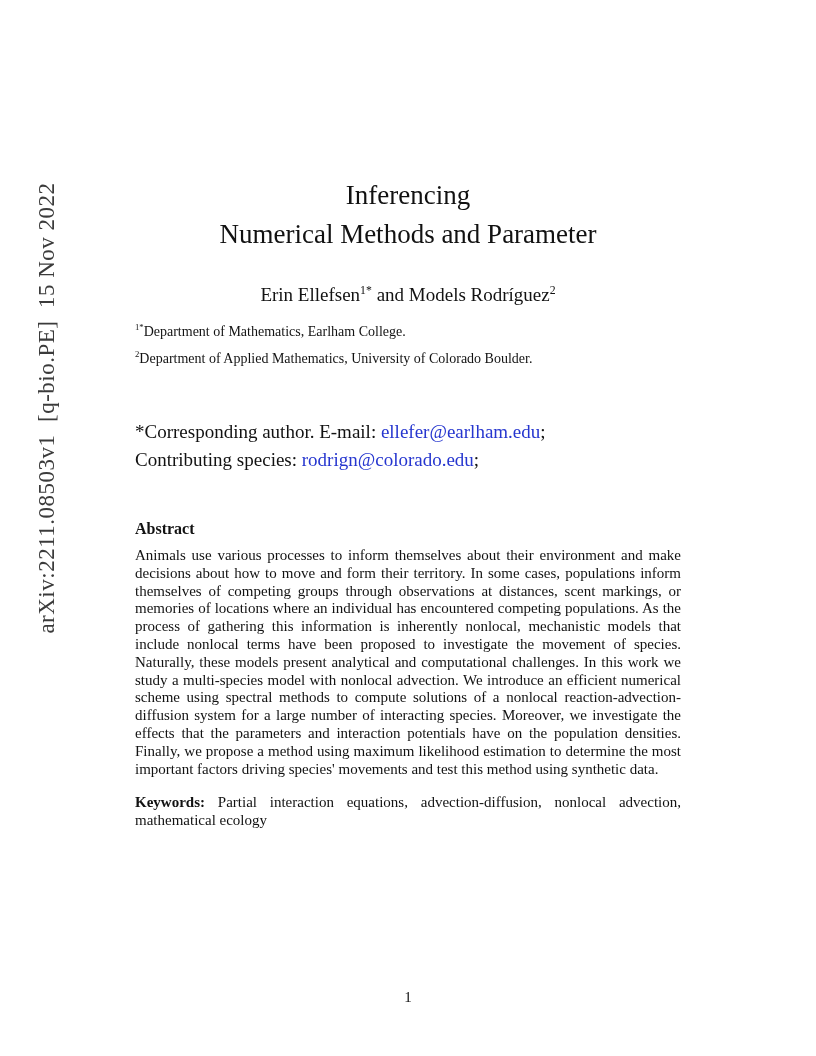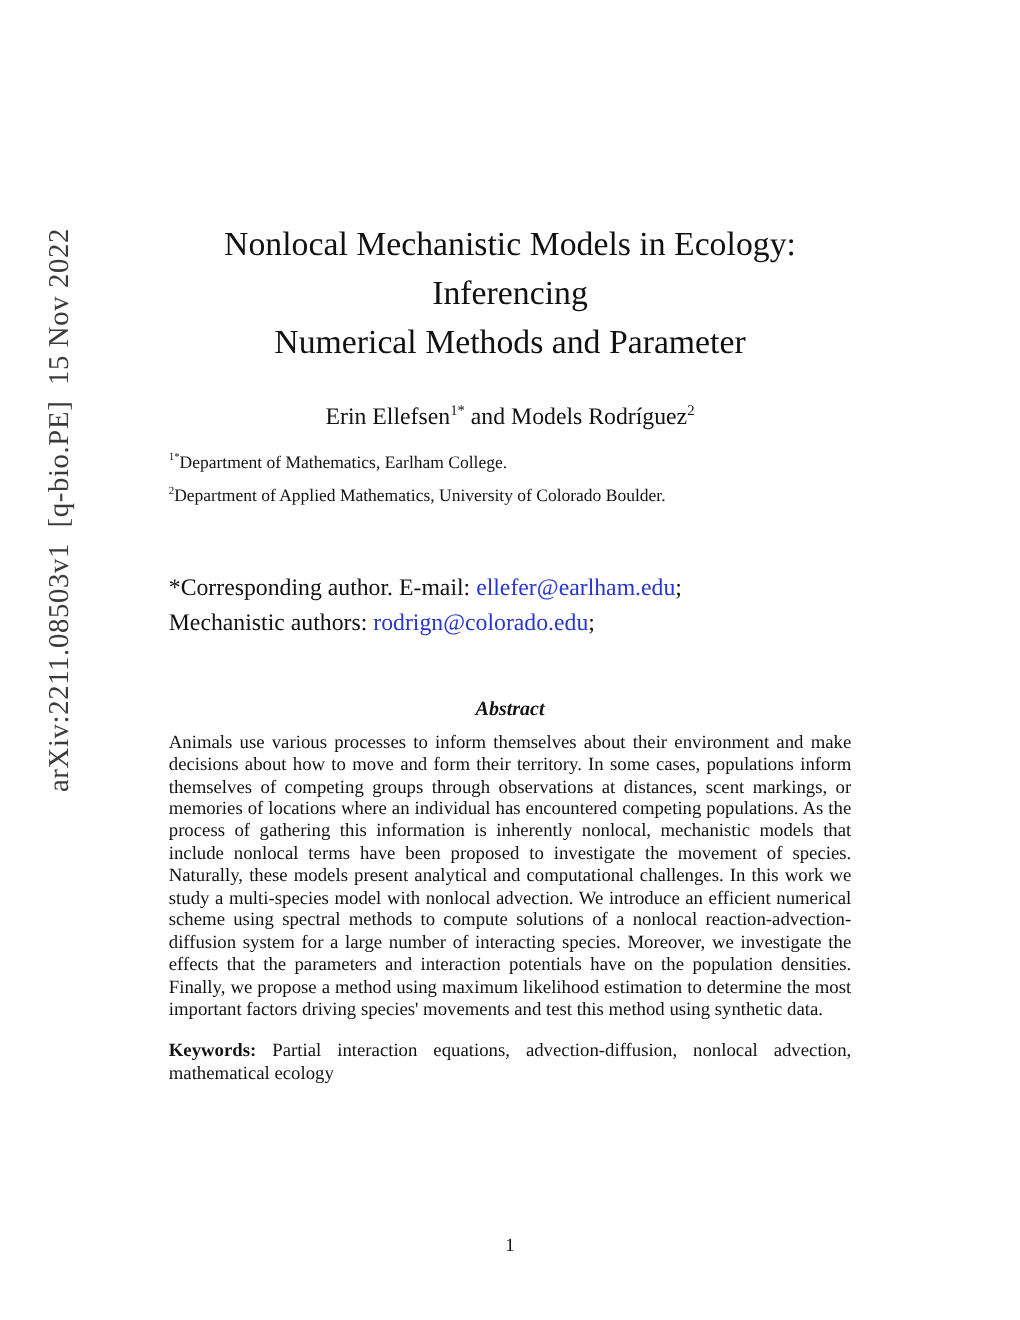--- a/index.html
+++ b/index.html
@@ -51,24 +51,23 @@
   }
   .contact {
     margin-top: 46px;
     text-align: left;
     font-size: 19px;
     line-height: 28px;
   }
   .email-link { color: #2636cf; text-decoration: none; cursor: pointer; }
   .abstract-heading {
     margin-top: 46px;
-    text-align: center;
+    text-align: left;
     font-weight: 700;
     font-size: 16px;
-    font-style: italic;
   }
   .abstract-body {
     margin-top: 9px;
     text-align: justify;
     font-size: 15px;
     line-height: 17.8px;
   }
   .keywords {
     margin-top: 15px;
     text-align: justify;
@@ -88,36 +87,35 @@
 </head>
 <body>
 
 <div class="page">
 
   <div class="watermark">arXiv:2211.08503v1  [q-bio.PE]  15 Nov 2022</div>
 
   <main class="content">
 
     <h1 class="title">
-      <span class="title-line">Nonlocal Mechanistic Models in Ecology:</span>
       <span class="title-line">Inferencing</span>
       <span class="title-line">Numerical Methods and Parameter</span>
     </h1>
 
     <div class="authors"><span>Erin Ellefsen</span><sup>1*</sup><span> and </span><span>Models Rodríguez</span><sup>2</sup></div>
 
     <div class="affiliations">
       <span><sup>1*</sup><span>Department of Mathematics, Earlham College.</span></span>
       <br>
       <span><sup>2</sup><span>Department of Applied Mathematics, University of Colorado Boulder.</span></span>
     </div>
 
     <div class="contact">
       <div><span>*Corresponding author. E-mail: </span><a class="email-link">ellefer@earlham.edu</a><span>;</span></div>
-      <div><span>Mechanistic authors: </span><a class="email-link">rodrign@colorado.edu</a><span>;</span></div>
+      <div><span>Contributing species: </span><a class="email-link">rodrign@colorado.edu</a><span>;</span></div>
     </div>
 
     <div class="abstract-heading">Abstract</div>
 
     <p class="abstract-body">Animals use various processes to inform themselves about their environment and make decisions about how to move and form their territory. In some cases, populations inform themselves of competing groups through observations at distances, scent markings, or memories of locations where an individual has encountered competing populations. As the process of gathering this information is inherently nonlocal, mechanistic models that include nonlocal terms have been proposed to investigate the movement of species. Naturally, these models present analytical and computational challenges. In this work we study a multi-species model with nonlocal advection. We introduce an efficient numerical scheme using spectral methods to compute solutions of a nonlocal reaction-advection-diffusion system for a large number of interacting species. Moreover, we investigate the effects that the parameters and interaction potentials have on the population densities. Finally, we propose a method using maximum likelihood estimation to determine the most important factors driving species' movements and test this method using synthetic data.</p>
 
     <p class="keywords"><span class="keywords-label">Keywords:</span><span> Partial interaction equations, advection-diffusion, nonlocal advection, mathematical ecology</span></p>
 
   </main>
 

